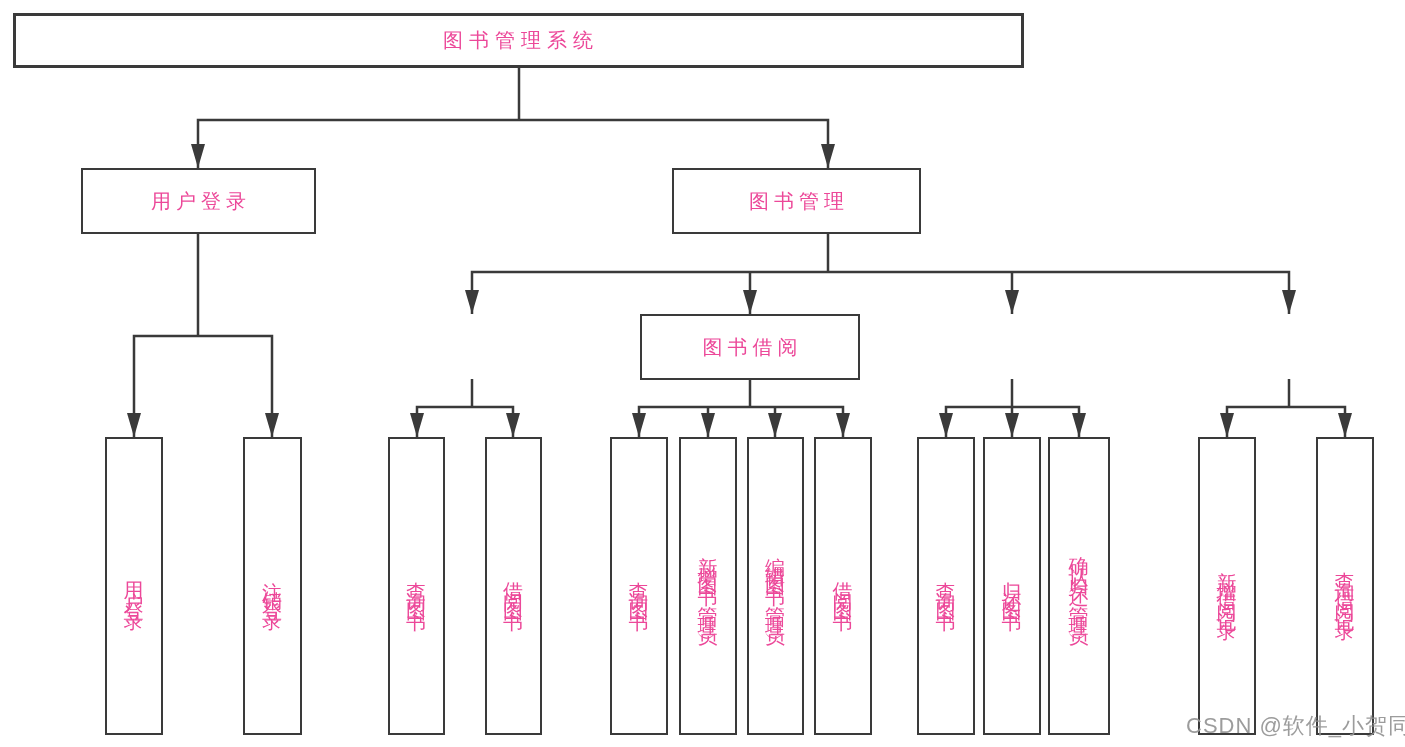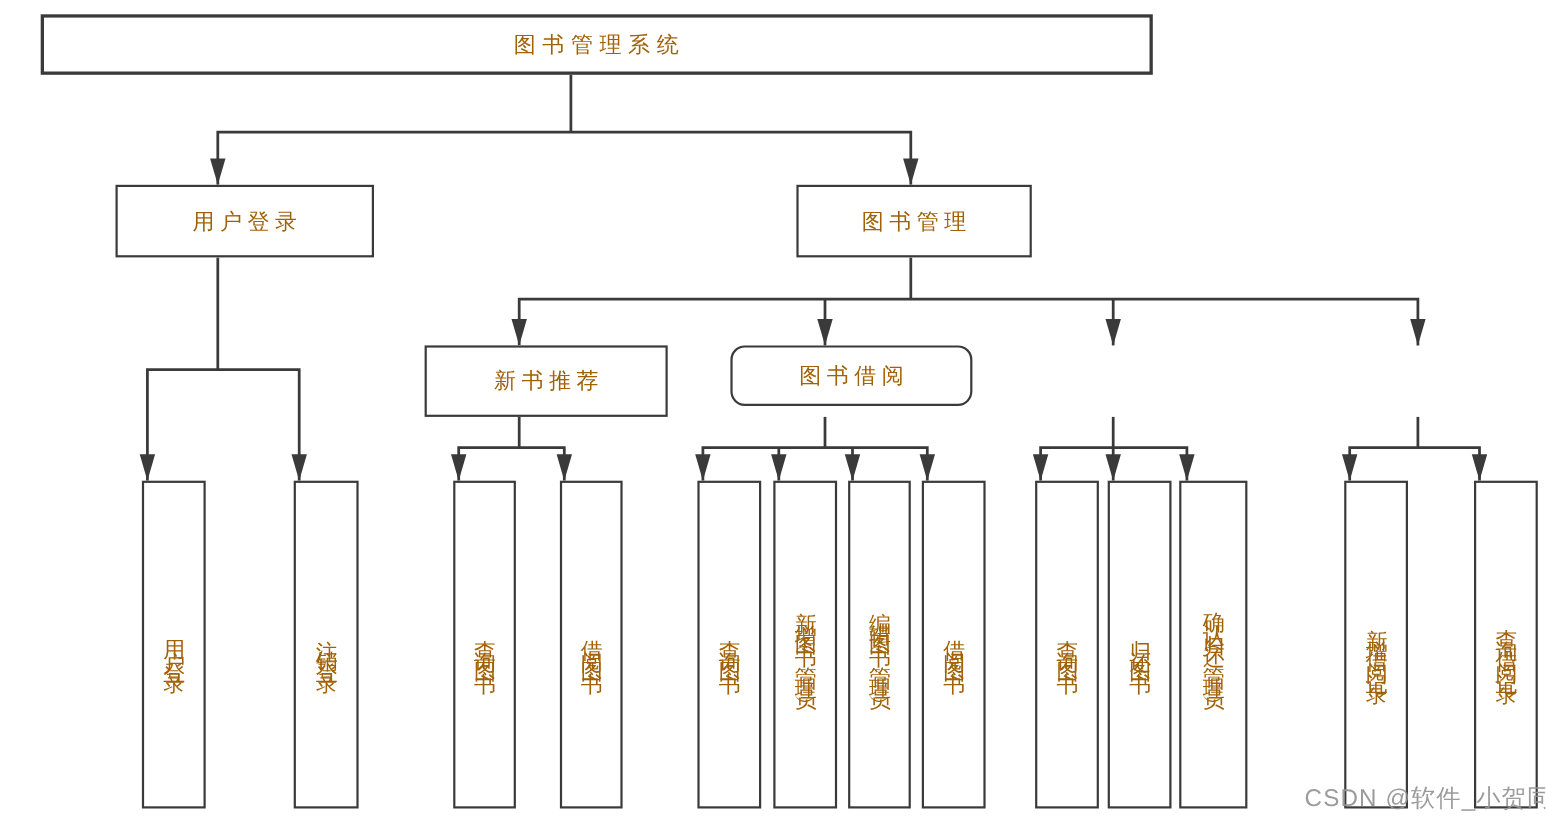--- a/index.html
+++ b/index.html
@@ -26,39 +26,38 @@
   .node {
     position: absolute;
     box-sizing: border-box;
     background: #ffffff;
     border: 2.5px solid #3a3a3a;
     display: flex;
     align-items: center;
     justify-content: center;
     font-size: 20px;
     letter-spacing: 5px;
-    color: #a16207;
+    color: #ec4899;
     white-space: nowrap;
-    margin-left: 24px;
   }
   .hnode { text-indent: 5px; } 
   .root-node { border-width: 3px; letter-spacing: 6px; }
   .vnode {
     writing-mode: vertical-rl;
     text-orientation: mixed;
     letter-spacing: 10px;
     font-size: 20px;
     line-height: 1;
   }
   
   #n-root          { left: 13px;   top: 13px;  width: 1011px; height: 55px; }
   #n-user-login    { left: 81px;   top: 168px; width: 235px;  height: 66px; }
-  #n-book-mgmt     { left: 700px;  top: 168px; width: 214px;  height: 66px; }
+  #n-book-mgmt     { left: 672px;  top: 168px; width: 249px;  height: 66px; }
   #n-new-book      { left: 362px;  top: 314px; width: 221px;  height: 65px; }
-  #n-book-borrow   { left: 640px;  top: 314px; width: 220px;  height: 55px; border-radius: 13px; }
+  #n-book-borrow   { left: 640px;  top: 314px; width: 220px;  height: 66px; }
   #n-cur-borrow    { left: 903px;  top: 314px; width: 219px;  height: 65px; }
   #n-borrow-rec    { left: 1179px; top: 314px; width: 220px;  height: 65px; }
   .leaf            { top: 437px; height: 298px; }
   #l-ul-login      { left: 105px;  width: 58px; }
   #l-ul-logout     { left: 243px;  width: 59px; }
   #l-nb-query      { left: 388px;  width: 57px; }
   #l-nb-borrow     { left: 485px;  width: 57px; }
   #l-bb-query      { left: 610px;  width: 58px; }
   #l-bb-add        { left: 679px;  width: 58px; }
   #l-bb-edit       { left: 747px;  width: 57px; }
@@ -148,21 +147,20 @@
       <polygon points="1227,437 1220,413 1234,413"></polygon>
       <polygon points="1345,437 1338,413 1352,413"></polygon>
     </g>
   </svg>
 
   <div class="node hnode root-node" id="n-root">图书管理系统</div>
 
   <div class="node hnode" id="n-user-login">用户登录</div>
   <div class="node hnode" id="n-book-mgmt">图书管理</div>
 
-  <div class="node hnode" id="n-new-book">新书推荐</div>
   <div class="node hnode" id="n-book-borrow">图书借阅</div>
 
   <div class="node vnode leaf" id="l-ul-login">用户登录</div>
   <div class="node vnode leaf" id="l-ul-logout">注销登录</div>
 
   <div class="node vnode leaf" id="l-nb-query">查询图书</div>
   <div class="node vnode leaf" id="l-nb-borrow">借阅图书</div>
 
   <div class="node vnode leaf" id="l-bb-query">查询图书</div>
   <div class="node vnode leaf" id="l-bb-add">新增图书（管理员）</div>

